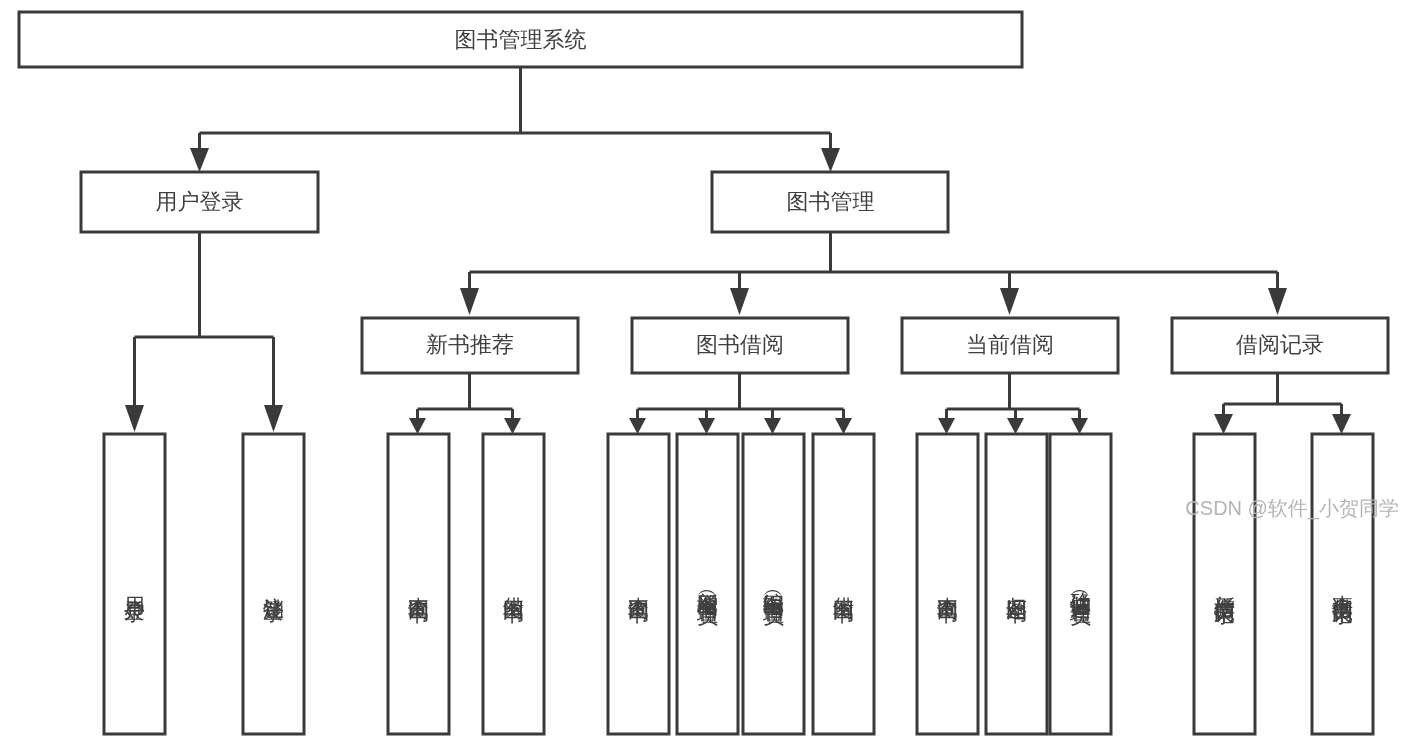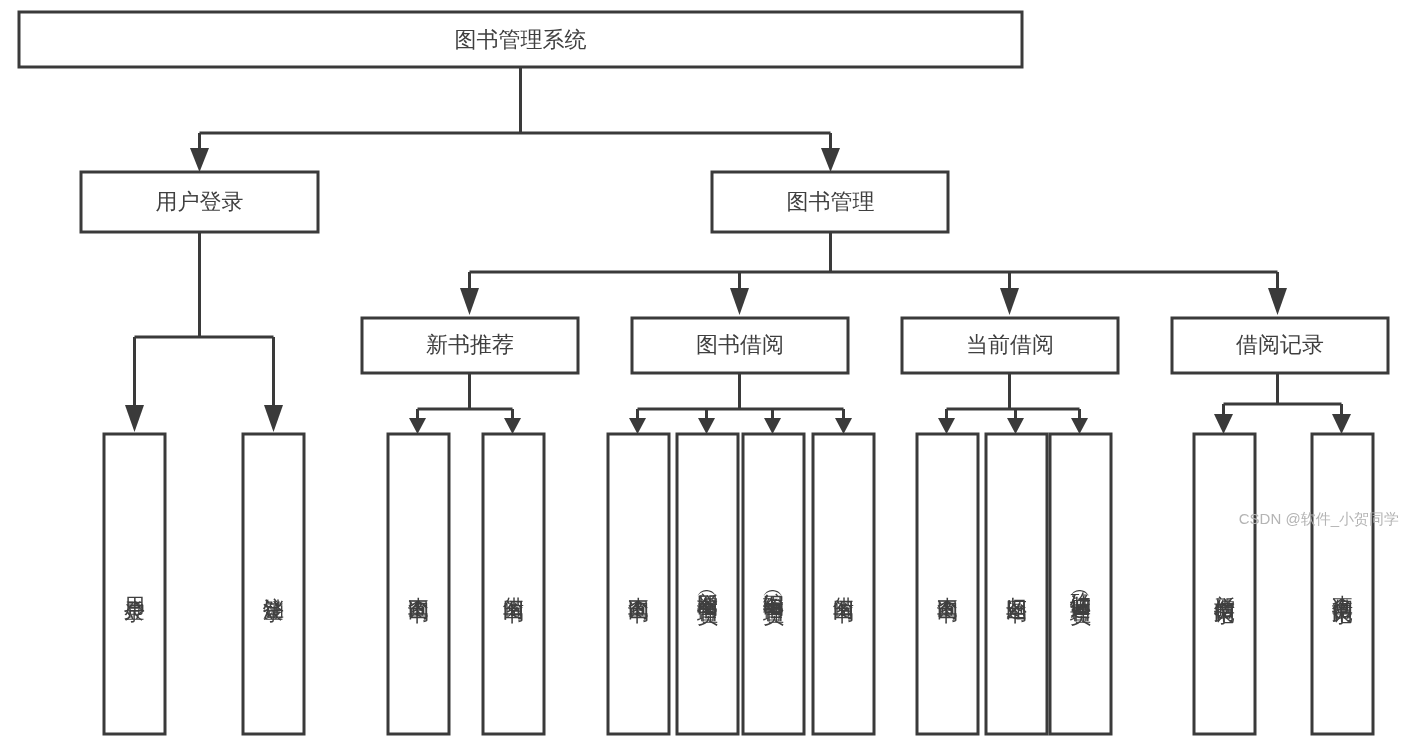--- a/index.html
+++ b/index.html
@@ -60,23 +60,23 @@
     text-align: center;
     display: flex;
     align-items: center;
     justify-content: center;
     white-space: nowrap;
     user-select: none;
   }
   .watermark {
     position: absolute;
     right: 6px;
-    bottom: 10px;
-    font-family: "Liberation Sans", "DejaVu Sans", sans-serif;
-    font-size: 15px;
+    bottom: 17px;
+    font-family: "Liberation Sans", "DejaVu Sans", sans-serif;
+    font-size: 20px;
     color: #b4b4b4;
     white-space: nowrap;
     user-select: none;
   }
 </style>
 </head>
 <body>
 
 <div id="diagram-root">
 

